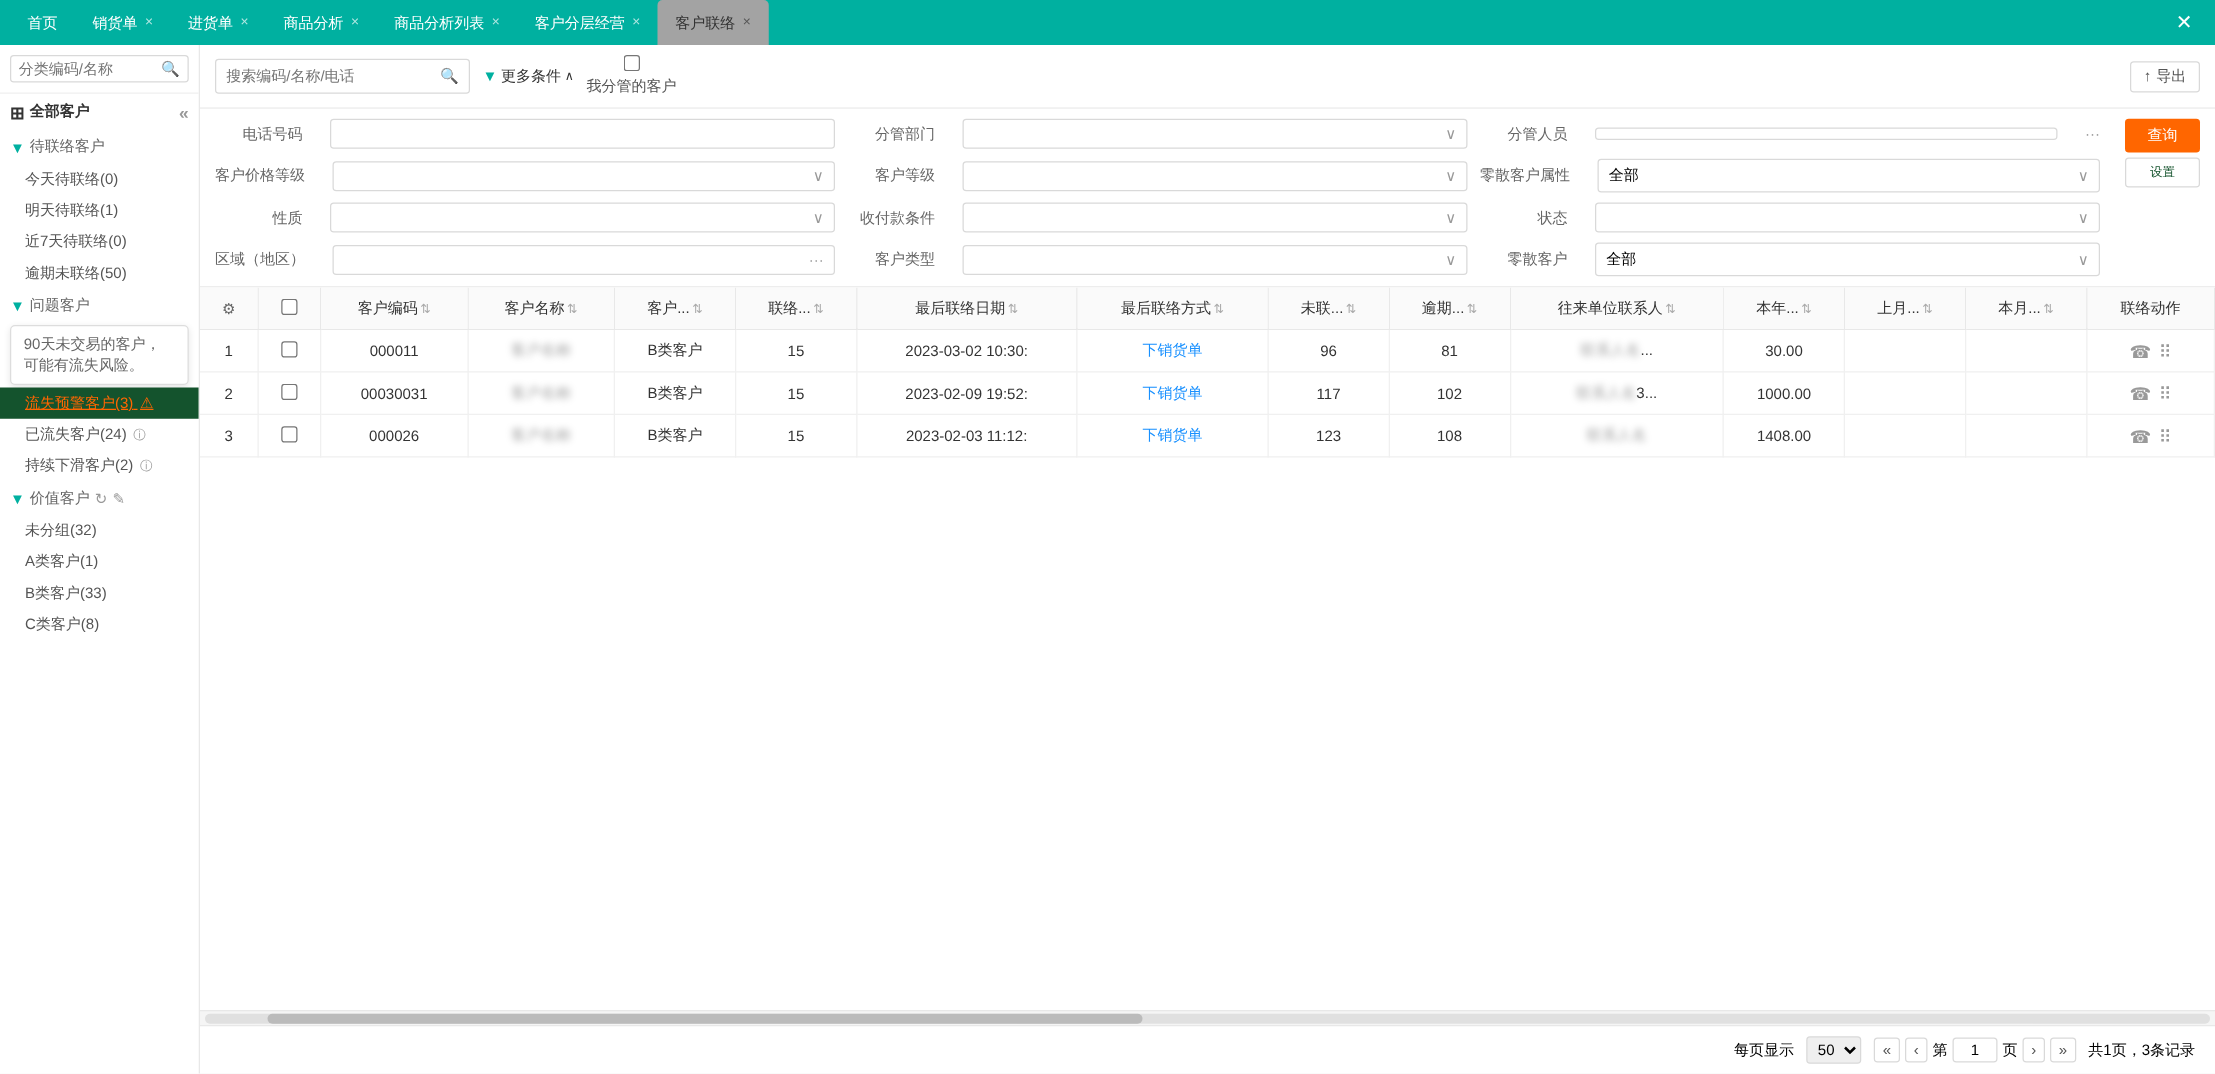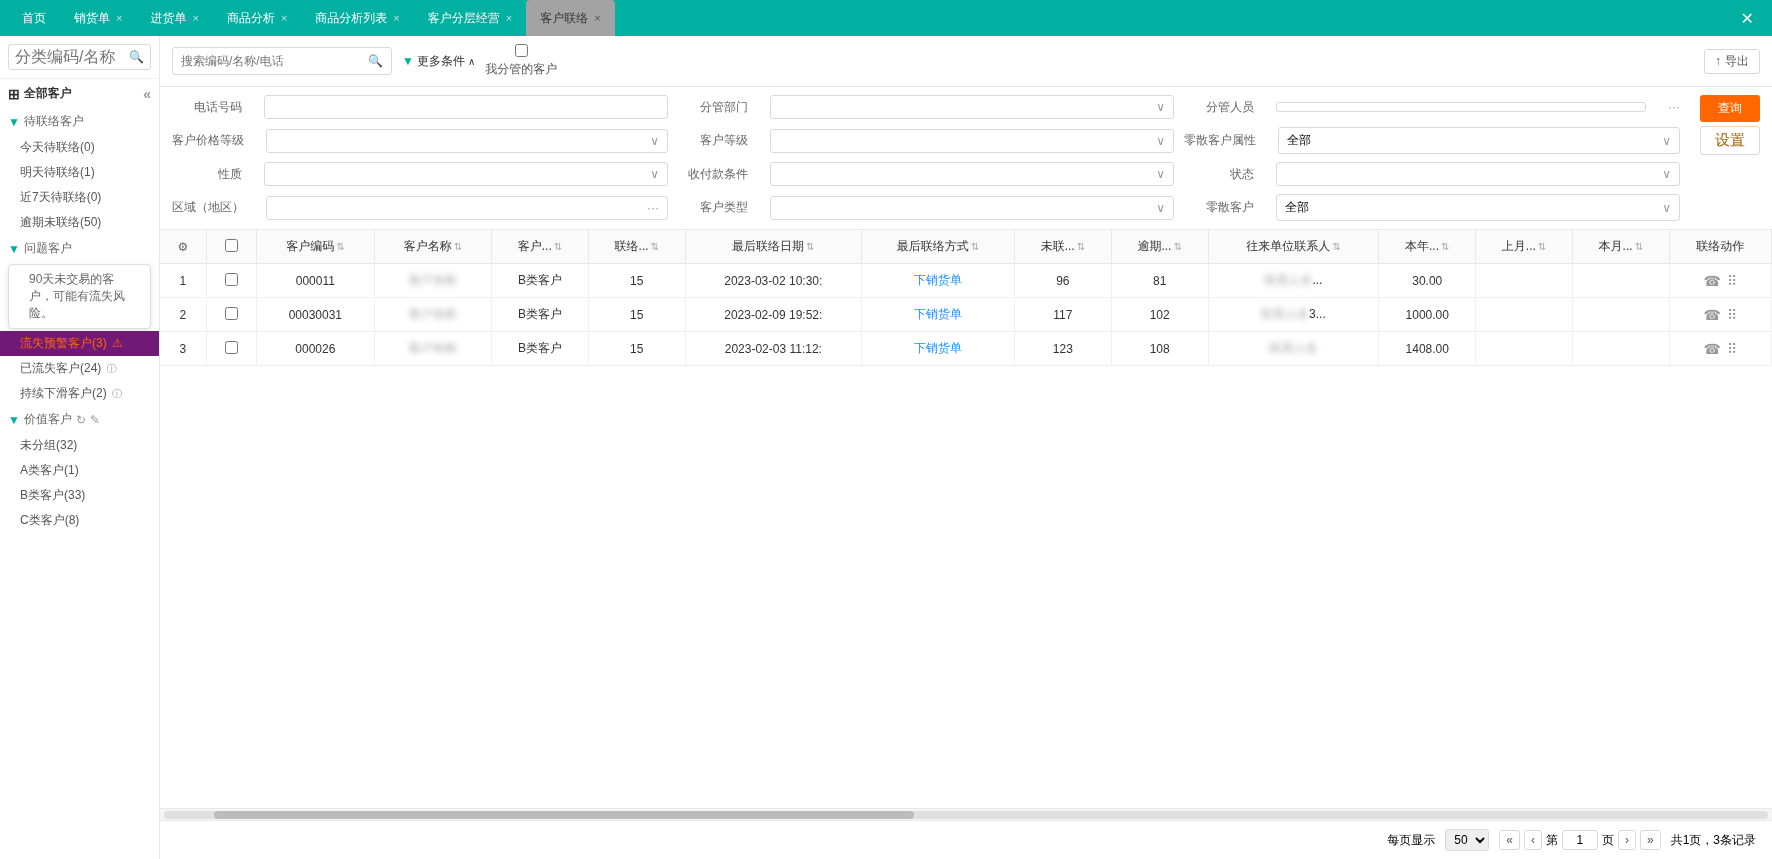--- a/index.html
+++ b/index.html
@@ -60,21 +60,21 @@
       align-items: center;
       padding: 8px;
       border-bottom: 1px solid #f0f0f0;
     }
     .sidebar-search input {
       border: 1px solid #d9d9d9;
       border-radius: 3px;
       padding: 3px 6px;
       width: 100%;
       outline: none;
-      font-size: 16px;
+      font-size: 12px;
     }
     .sidebar-search .search-icon {
       margin-left: -22px;
       color: #999;
       cursor: pointer;
     }
     .sidebar-all {
       display: flex;
       align-items: center;
       font-weight: bold;
@@ -102,27 +102,28 @@
       margin-right: 4px;
       color: #00b0a0;
     }
     .sidebar-item {
       padding: 4px 8px 4px 20px;
       color: #555;
       cursor: pointer;
     }
     .sidebar-item.active {
       color: #ff6600;
-      background: #701a75;
+      background: #14532d;
+      text-decoration: underline;
     }
     .tooltip-box {
       background: #fff;
       border: 1px solid #ddd;
       border-radius: 4px;
-      padding: 6px 20px;
+      padding: 6px 10px;
       color: #666;
       font-size: 11px;
       margin: 2px 8px;
       box-shadow: 0 2px 6px rgba(0,0,0,0.1);
     }
 
     
     .content {
       flex: 1;
       display: flex;
@@ -139,21 +140,21 @@
       padding: 8px 12px;
       border-bottom: 1px solid #e8e8e8;
       gap: 10px;
     }
     .search-input-wrap {
       display: flex;
       align-items: flex-end;
       border: 1px solid #d9d9d9;
       border-radius: 3px;
       padding: 6px 8px;
-      width: 220px;
+      width: 204px;
     }
     .search-input-wrap input {
       border: none;
       outline: none;
       width: 100%;
       font-size: 12px;
     }
     .search-input-wrap .s-icon { color: #ff6600; }
     .filter-btn {
       display: flex;
@@ -235,26 +236,26 @@
       background: #ff6600;
       color: #fff;
       border: none;
       border-radius: 3px;
       padding: 5px 18px;
       cursor: pointer;
       font-size: 12px;
     }
     .settings-btn {
       background: #fff;
-      color: #a16207;
+      color: #14532d;
       border: 1px solid #d9d9d9;
       border-radius: 3px;
       padding: 4px 12px;
       cursor: pointer;
-      font-size: 15px;
+      font-size: 10px;
     }
     .btn-group-right {
       display: flex;
       flex-direction: column;
       gap: 4px;
       margin-left: 10px;
     }
 
     
     .table-area {

